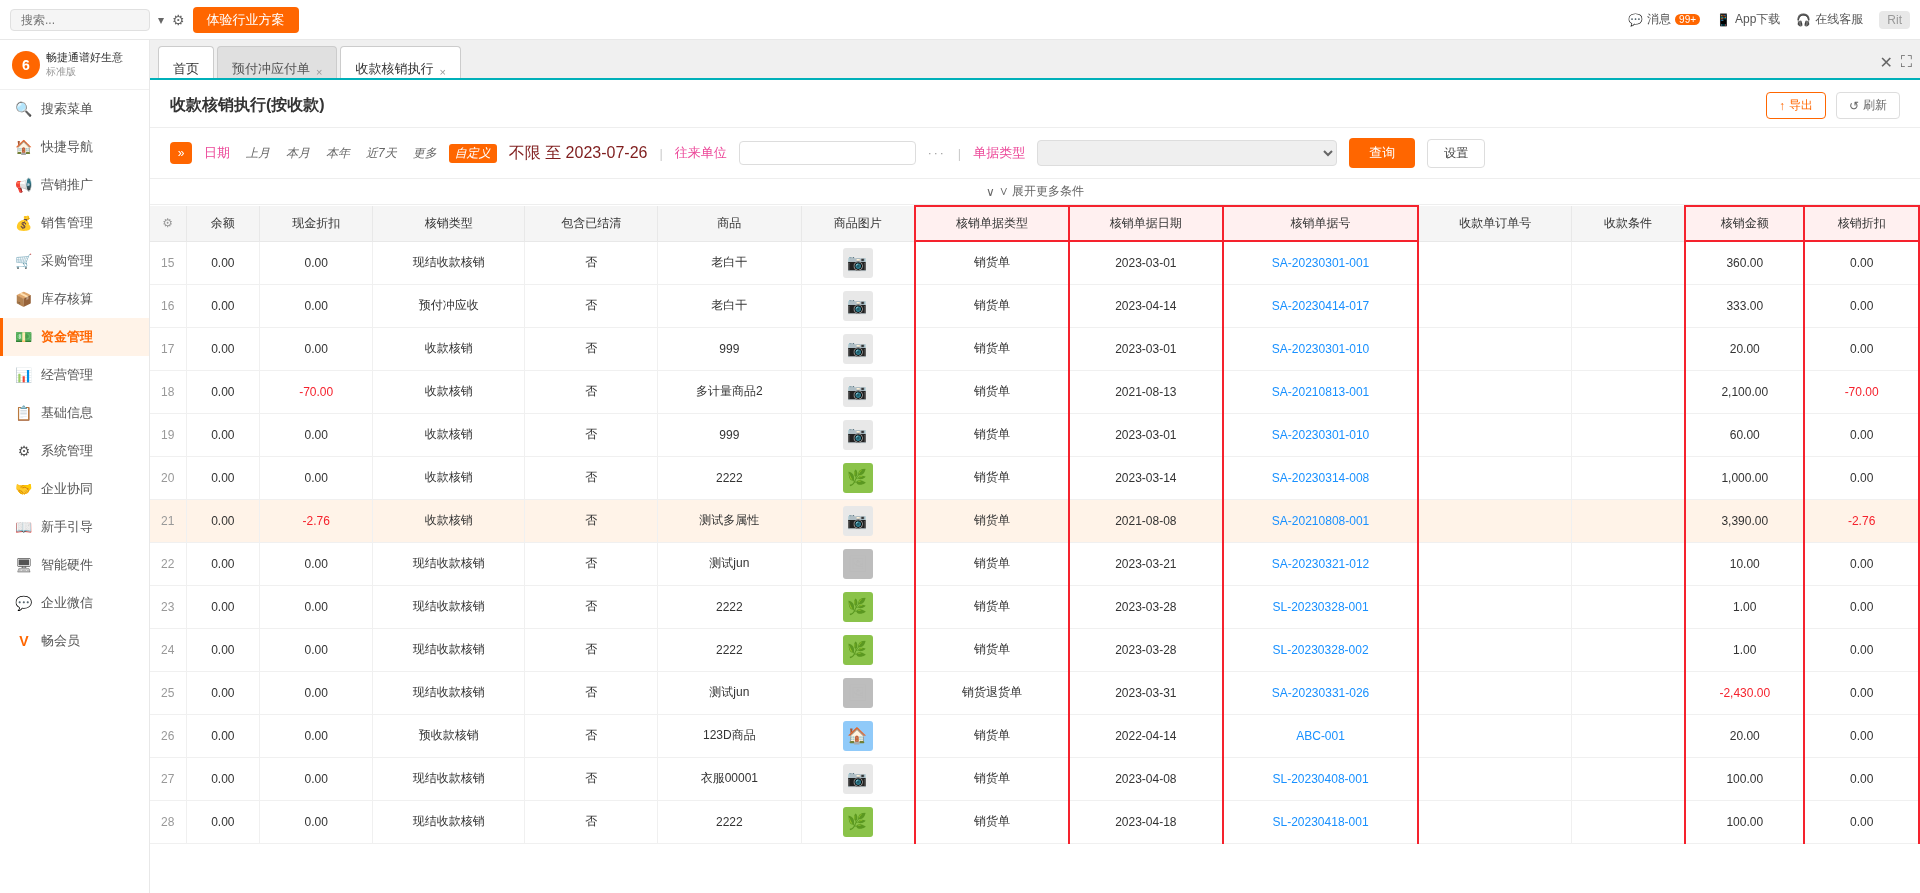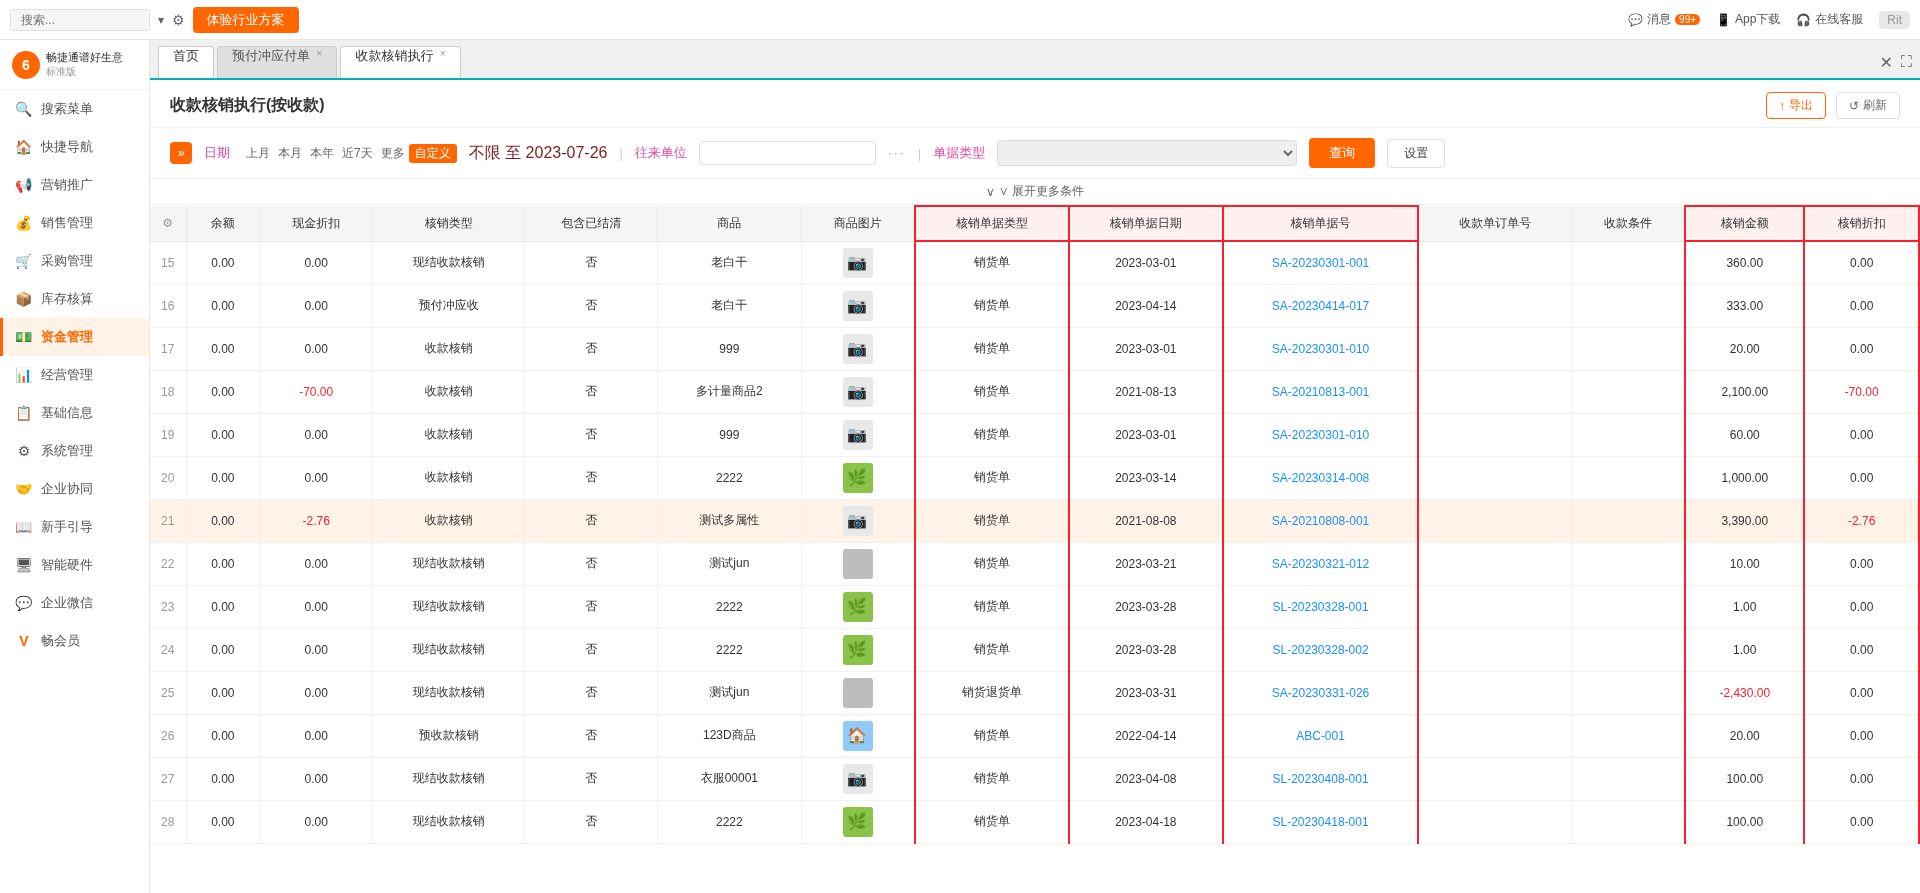--- a/index.html
+++ b/index.html
@@ -70,21 +70,21 @@
       display: flex;
       align-items: flex-end;
       padding: 0 8px;
       border-bottom: 2px solid #00b0b9;
       position: relative;
     }
     .tab {
       height: 32px;
       padding: 0 14px;
       display: flex;
-      align-items: flex-start;
+      align-items: flex-end;
       gap: 6px;
       background: #e0e0e0;
       border-radius: 4px 4px 0 0;
       cursor: pointer;
       font-size: 13px;
       color: #555;
       margin-right: 3px;
       border: 1px solid #ccc;
       border-bottom: none;
     }
@@ -111,21 +111,21 @@
 
     
     .filter-bar {
       background: #fff;
       padding: 10px 20px;
       border-bottom: 1px solid #eee;
     }
     .filter-row { display: flex; align-items: center; gap: 12px; flex-wrap: wrap; }
     .filter-expand-btn { background: #f60; color: #fff; border: none; border-radius: 4px; width: 22px; height: 22px; display: flex; align-items: center; justify-content: center; cursor: pointer; font-size: 12px; flex-shrink: 0; }
     .filter-label { color: #ec4899; font-size: 13px; }
-    .filter-date-btns { display: flex; gap: 0; align-items: center; }
+    .filter-date-btns { display: flex; gap: 8px; align-items: center; font-style: italic; }
     .date-btn { color: #666; font-size: 12px; cursor: pointer; padding: 2px 4px; }
     .date-custom { background: #f60; color: #fff; border-radius: 3px; padding: 1px 6px; font-size: 12px; cursor: pointer; }
     .date-range { color: #7f1d1d; font-size: 16px; }
     .filter-sep { color: #ccc; }
     .filter-input { border: 1px solid #ddd; border-radius: 4px; padding: 4px 10px; font-size: 12px; color: #666; min-width: 120px; }
     .filter-more { color: #999; font-size: 12px; letter-spacing: 2px; }
     .filter-select { border: 1px solid #ddd; border-radius: 4px; padding: 4px 10px; font-size: 12px; color: #666; min-width: 120px; flex: 1; max-width: 300px; }
     .btn-query { background: #f60; color: #fff; border: none; border-radius: 4px; padding: 6px 20px; font-size: 13px; cursor: pointer; }
     .btn-settings { border: 1px solid #ddd; color: #404040; background: #fff; border-radius: 4px; padding: 5px 16px; font-size: 12px; cursor: pointer; }
 

